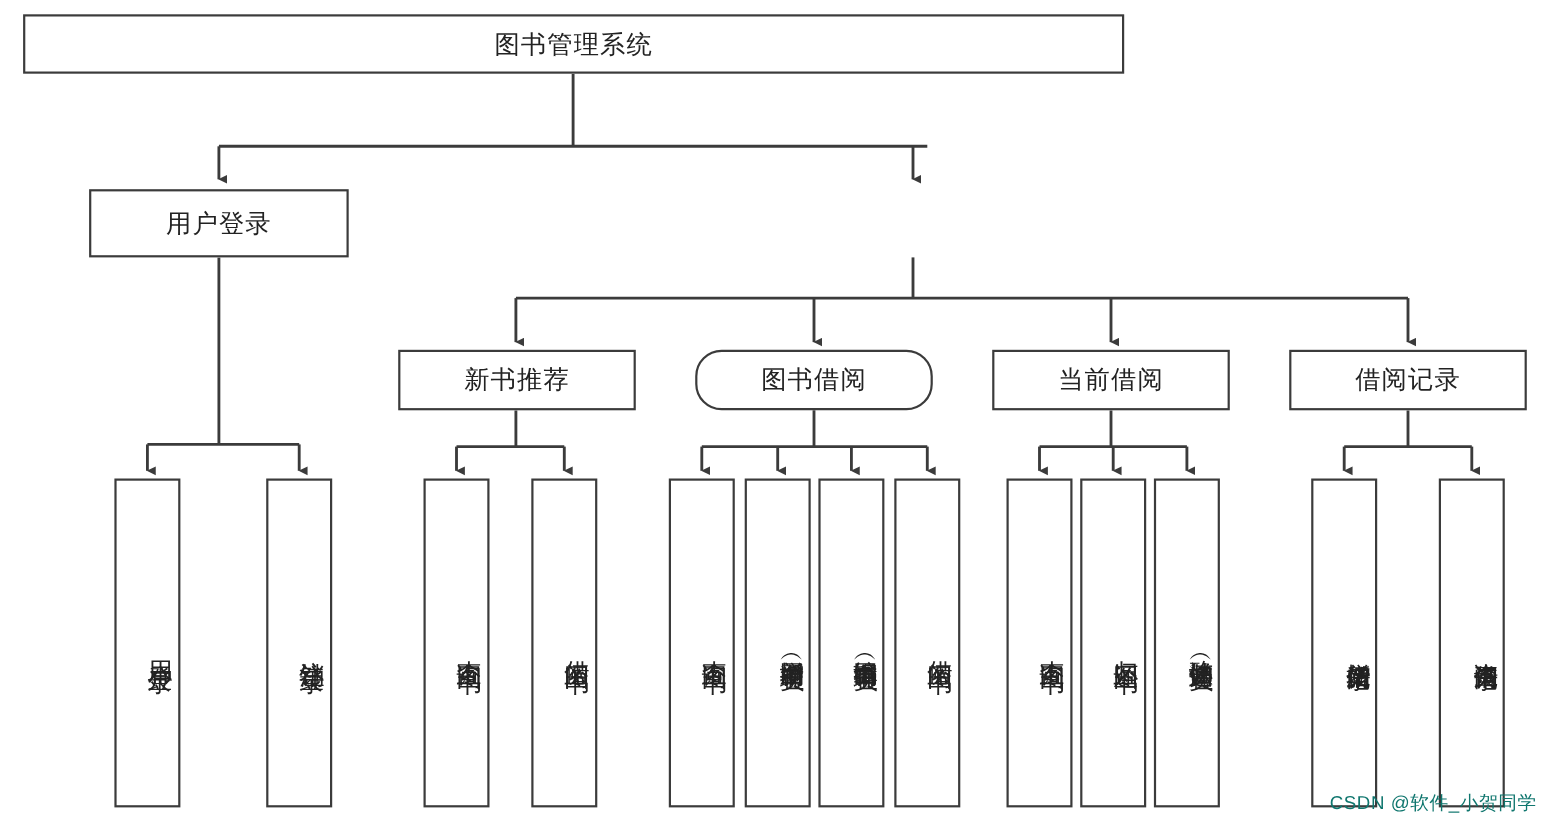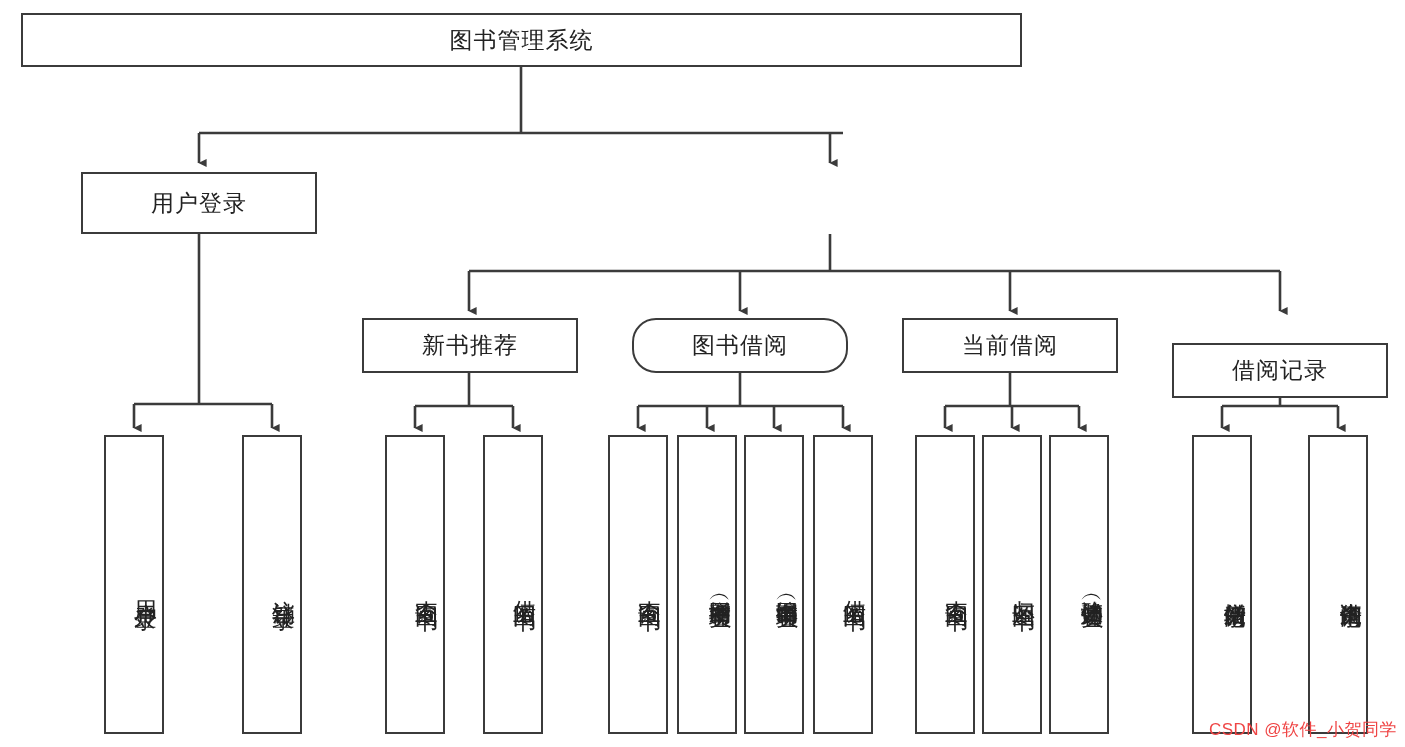--- a/index.html
+++ b/index.html
@@ -50,21 +50,21 @@
   }
   .node.vertical.tall-text {
     font-size: 22px;
     letter-spacing: 1px;
   }
   #watermark {
     position: absolute;
     right: 8px;
     bottom: 6px;
     font-size: 17px;
-    color: #ef4444;
+    color: #0f766e;
     letter-spacing: 0.5px;
     white-space: nowrap;
     pointer-events: none;
   }
 </style>
 </head>
 <body>
 
 <div id="diagram-root">
 
@@ -119,21 +119,21 @@
     </g>
   </svg>
 
   <div class="node horizontal" style="left:21px; top:13px; width:1001px; height:54px;">图书管理系统</div>
 
   <div class="node horizontal" style="left:81px; top:172px; width:236px; height:62px;">用户登录</div>
 
   <div class="node horizontal" style="left:362px; top:318px; width:216px; height:55px;">新书推荐</div>
   <div class="node horizontal" style="left:632px; top:318px; width:216px; height:55px;border-radius:24px;">图书借阅</div>
   <div class="node horizontal" style="left:902px; top:318px; width:216px; height:55px;font-family:Liberation Mono, monospace;">当前借阅</div>
-  <div class="node horizontal" style="left:1172px; top:318px; width:216px; height:55px;margin-top:25px;">借阅记录</div>
+  <div class="node horizontal" style="left:1172px; top:318px; width:216px; height:55px;">借阅记录</div>
 
   <div class="node vertical" style="left:104px; top:435px; width:60px; height:299px;">用户登录</div>
   <div class="node vertical" style="left:242px; top:435px; width:60px; height:299px;">注销登录</div>
 
   <div class="node vertical" style="left:385px; top:435px; width:60px; height:299px;">查询图书</div>
   <div class="node vertical" style="left:483px; top:435px; width:60px; height:299px;">借阅图书</div>
 
   <div class="node vertical" style="left:608px; top:435px; width:60px; height:299px;">查询图书</div>
   <div class="node vertical tall-text" style="left:677px; top:435px; width:60px; height:299px;">新增图书（管理员）</div>
   <div class="node vertical tall-text" style="left:744px; top:435px; width:60px; height:299px;">编辑图书（管理员）</div>

